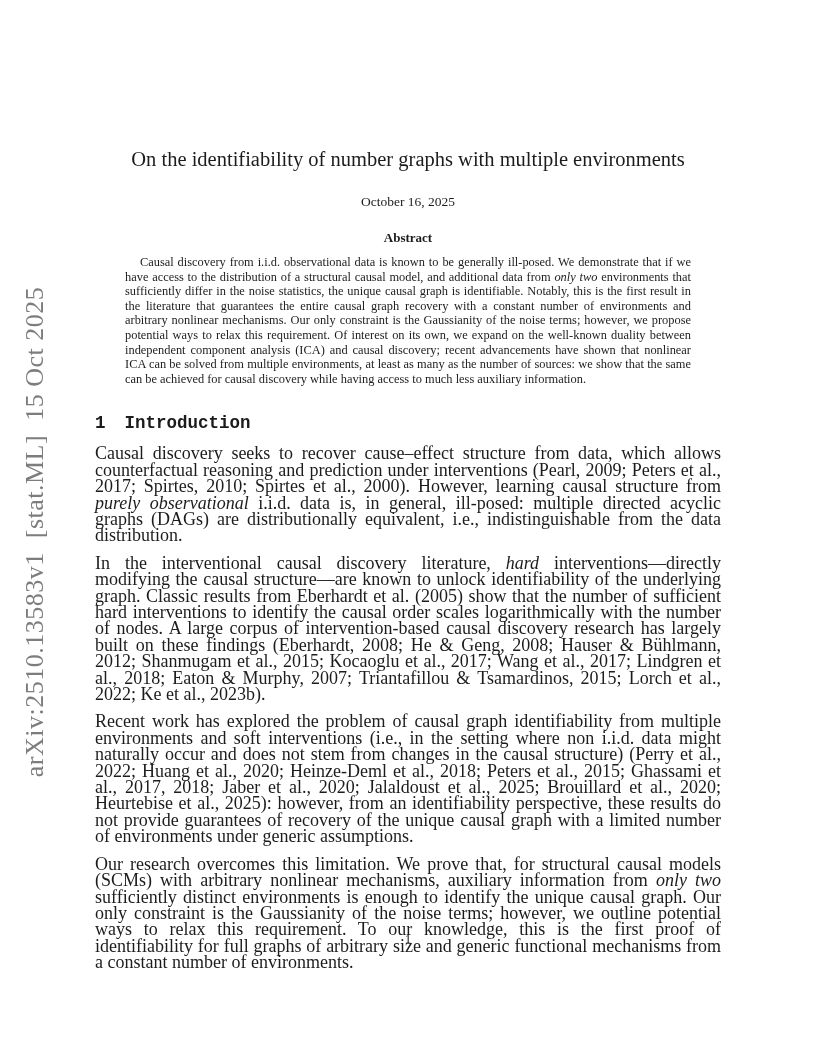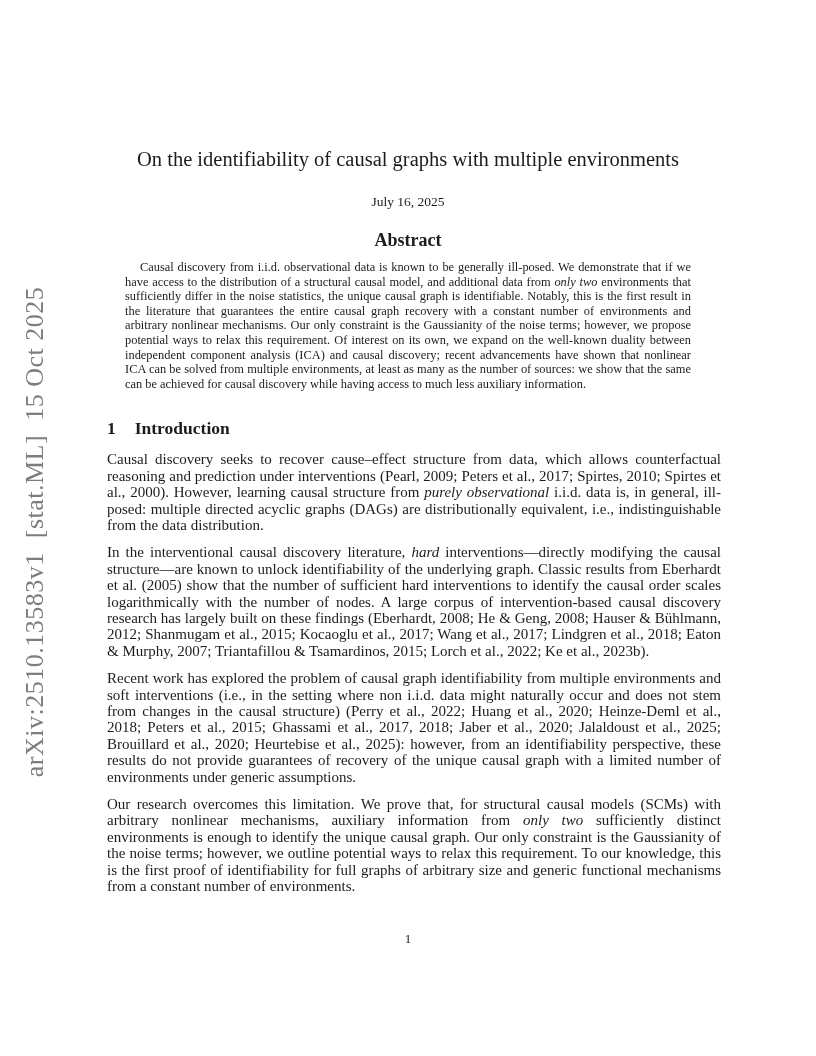--- a/index.html
+++ b/index.html
@@ -47,40 +47,41 @@
     font-size: 12.6px;
   }
   .date {
     margin-top: 23px;
     text-align: center;
     font-size: 13.5px;
   }
   .abstract-heading {
     margin-top: 20px;
     text-align: center;
-    font-size: 18px;
+    font-size: 13px;
     font-weight: bold;
   }
   .abstract-text {
     margin: 9px auto 1px auto;
     width: 566px;
     font-size: 12.4px;
     line-height: 14.6px;
     text-align: justify;
     text-indent: 15px;
   }
   .section-heading {
-    margin: 27px 0 0 12px;
+    margin: 27px 0 0 0;
     font-size: 17.5px;
     font-weight: bold;
+    font-family: Liberation Mono, monospace;
   }
   .section-number { margin-right: 19px; }
   .body-par {
-    margin: 11px 0 0 12px;
-    font-size: 15px;
+    margin: 11px 0 0 0;
+    font-size: 18px;
     line-height: 16.4px;
     text-align: justify;
   }
   .body-par.first { margin-top: 12px; }
   em { font-style: italic; }
   .page-number {
     position: absolute;
     left: 0;
     right: 0;
     top: 931px;
@@ -90,24 +91,24 @@
 </style>
 </head>
 <body>
 
 <div class="paper-page" style="color: rgb(28, 28, 28); background: rgb(255, 255, 255);">
 
   <div class="watermark" style="color: rgb(125, 125, 125);">arXiv:2510.13583v1  [stat.ML]  15 Oct 2025</div>
 
   <div class="content">
 
-    <h1 class="title">On the identifiability of causal graphs with multiple environments</h1>
+    <h1 class="title">On the identifiability of number graphs with multiple environments</h1>
 
 
-    <div class="date">July 16, 2025</div>
+    <div class="date">October 16, 2025</div>
 
     <div class="abstract">
       <div class="abstract-heading">Abstract</div>
       <p class="abstract-text"><span>Causal discovery from i.i.d. observational data is known to be generally ill-posed. We demonstrate that if we have access to the distribution of a structural causal model, and additional data from </span><em>only two</em><span> environments that sufficiently differ in the noise statistics, the unique causal graph is identifiable. Notably, this is the first result in the literature that guarantees the entire causal graph recovery with a constant number of environments and arbitrary nonlinear mechanisms. Our only constraint is the Gaussianity of the noise terms; however, we propose potential ways to relax this requirement. Of interest on its own, we expand on the well-known duality between independent component analysis (ICA) and causal discovery; recent advancements have shown that nonlinear ICA can be solved from multiple environments, at least as many as the number of sources: we show that the same can be achieved for causal discovery while having access to much less auxiliary information.</span></p>
     </div>
 
     <h2 class="section-heading"><span class="section-number">1</span><span class="section-title">Introduction</span></h2>
 
     <p class="body-par first"><span>Causal discovery seeks to recover cause–effect structure from data, which allows counterfactual reasoning and prediction under interventions (Pearl, 2009; Peters et al., 2017; Spirtes, 2010; Spirtes et al., 2000). However, learning causal structure from </span><em>purely observational</em><span> i.i.d. data is, in general, ill-posed: multiple directed acyclic graphs (DAGs) are distributionally equivalent, i.e., indistinguishable from the data distribution.</span></p>
 

